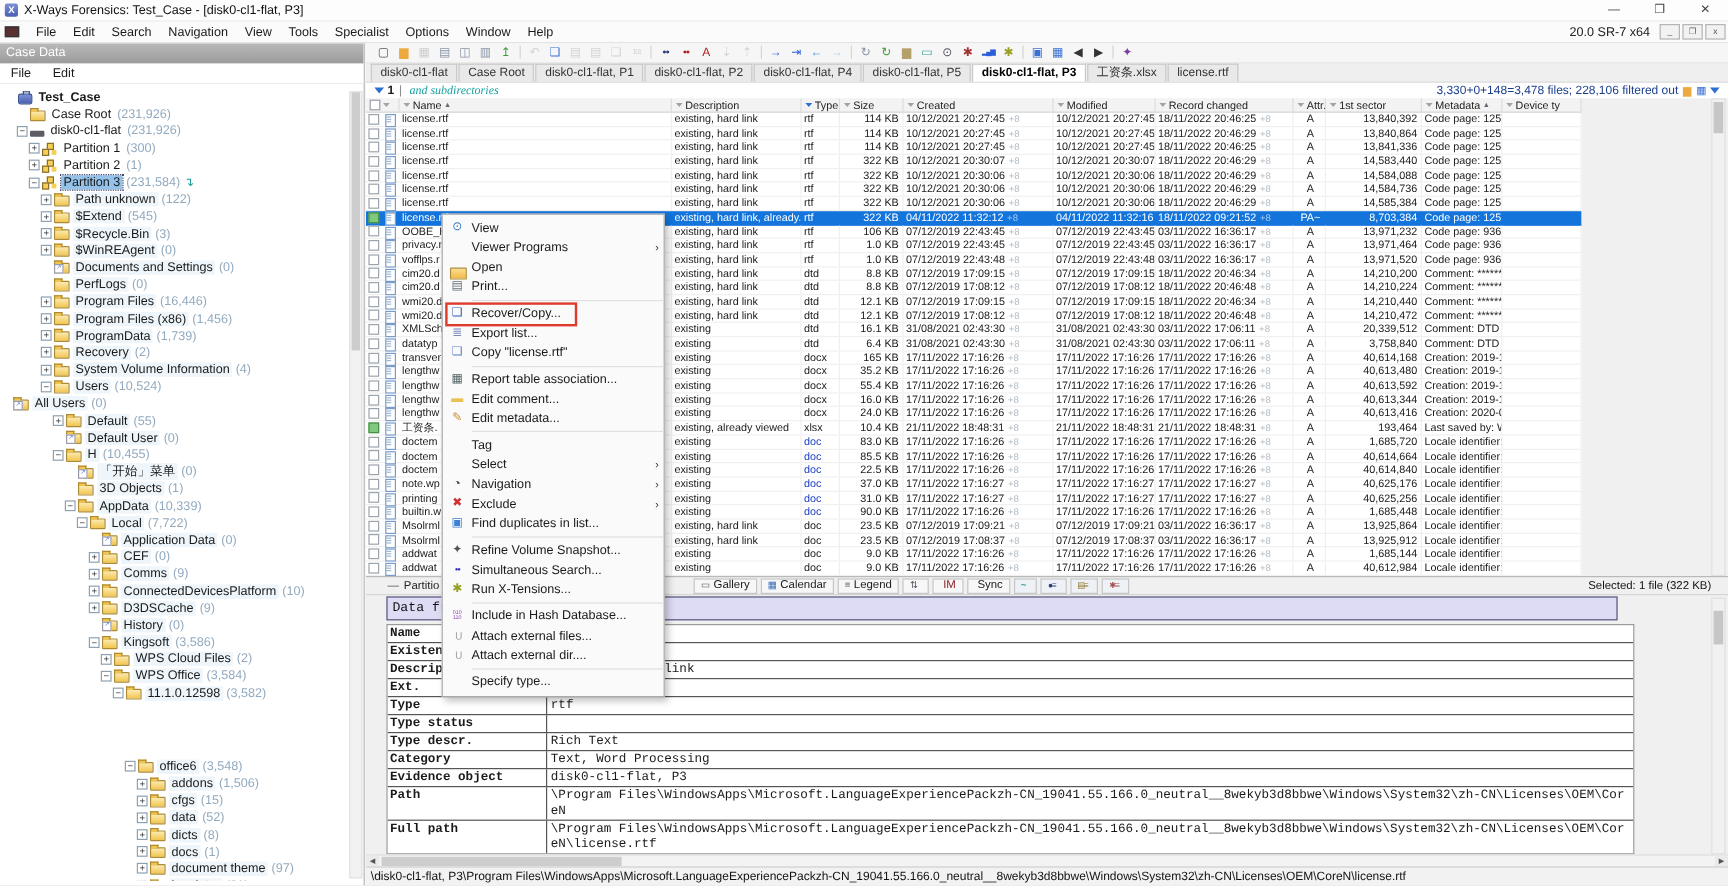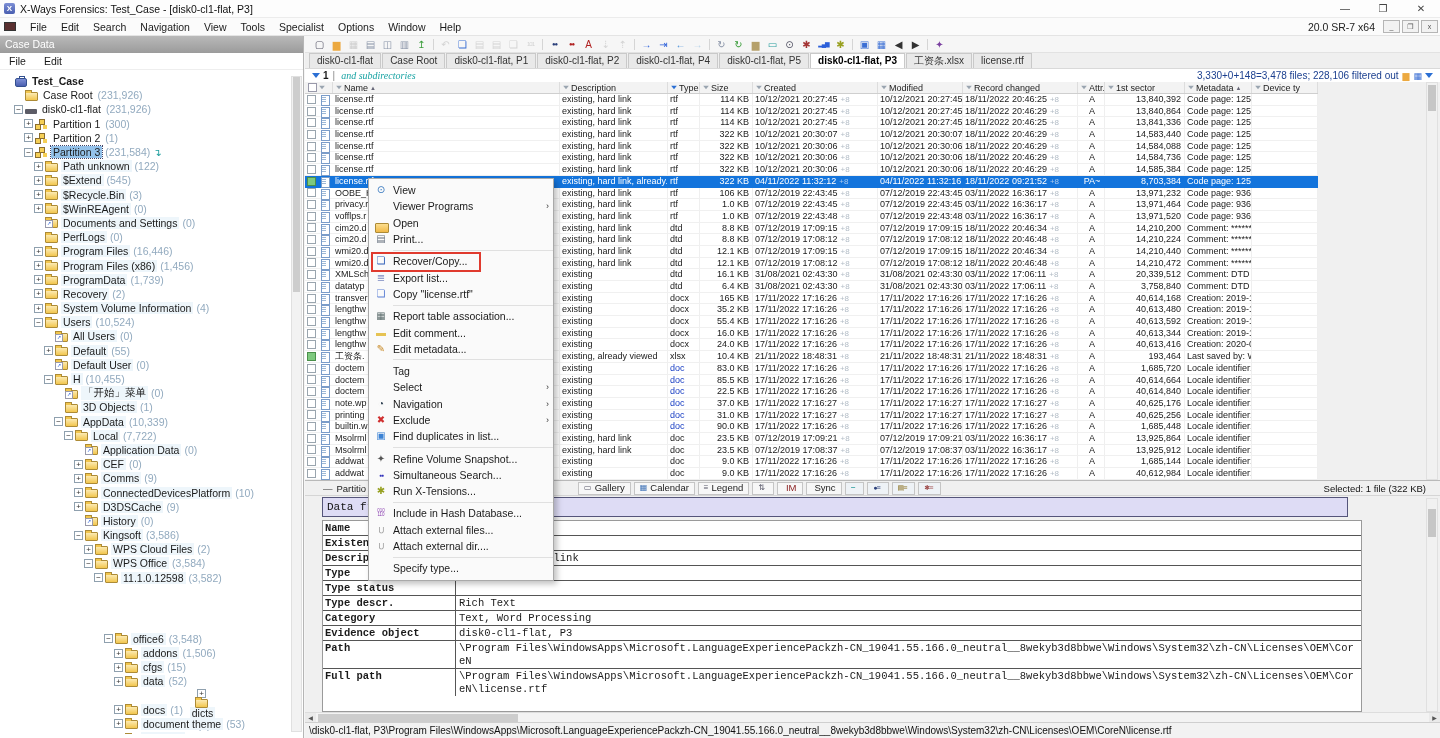--- a/index.html
+++ b/index.html
@@ -361,21 +361,21 @@
           <span class="cnt">(4)</span>
           <span class="dec"></span>
         </div>
         <div class="titem" style="padding-left: 34px;">
           <span class="exp m"></span>
           <span class="tic ic-folder"></span>
           <span class="tlabel tint">Users</span>
           <span class="cnt">(10,524)</span>
           <span class="dec"></span>
         </div>
-        <div class="titem" style="padding-left: 44px;">
+        <div class="titem" style="">
           <span class="exp n"></span>
           <span class="tic ic-junction"></span>
           <span class="tlabel tint">All Users</span>
           <span class="cnt">(0)</span>
           <span class="dec"></span>
         </div>
         <div class="titem" style="padding-left: 44px;">
           <span class="exp p"></span>
           <span class="tic ic-folder"></span>
           <span class="tlabel tint">Default</span>
@@ -515,39 +515,39 @@
           <span class="cnt">(15)</span>
           <span class="dec"></span>
         </div>
         <div class="titem" style="padding-left: 114px;">
           <span class="exp p"></span>
           <span class="tic ic-folder"></span>
           <span class="tlabel tint">data</span>
           <span class="cnt">(52)</span>
           <span class="dec"></span>
         </div>
-        <div class="titem" style="padding-left: 114px; flex-direction: column;">
+        <div class="titem" style="padding-left: 114px;">
           <span class="exp p"></span>
           <span class="tic ic-folder"></span>
           <span class="tlabel tint">dicts</span>
           <span class="cnt">(8)</span>
           <span class="dec"></span>
         </div>
         <div class="titem" style="padding-left: 114px;">
           <span class="exp p"></span>
           <span class="tic ic-folder"></span>
           <span class="tlabel tint">docs</span>
           <span class="cnt">(1)</span>
           <span class="dec"></span>
         </div>
         <div class="titem" style="padding-left: 114px;">
           <span class="exp p"></span>
           <span class="tic ic-folder"></span>
           <span class="tlabel tint">document theme</span>
-          <span class="cnt">(53)</span>
+          <span class="cnt">(97)</span>
           <span class="dec"></span>
         </div>
         <div class="titem" style="padding-left: 114px;">
           <span class="exp p"></span>
           <span class="tic ic-folder"></span>
           <span class="tlabel tint">kvprinter</span>
           <span class="cnt">(21)</span>
           <span class="dec"></span>
         </div>
         <div class="titem" style="padding-left: 114px;">
@@ -1259,20 +1259,24 @@
         </div>
         <div class="drow">
           <span class="dlabel">Existence</span>
           <span class="dvalue">yes</span>
         </div>
         <div class="drow">
           <span class="dlabel">Description</span>
           <span class="dvalue">existing, hard link</span>
         </div>
         <div class="drow">
+          <span class="dlabel">Ext.</span>
+          <span class="dvalue">rtf</span>
+        </div>
+        <div class="drow">
           <span class="dlabel">Type</span>
           <span class="dvalue">rtf</span>
         </div>
         <div class="drow">
           <span class="dlabel">Type status</span>
         </div>
         <div class="drow">
           <span class="dlabel">Type descr.</span>
           <span class="dvalue">Rich Text</span>
         </div>

